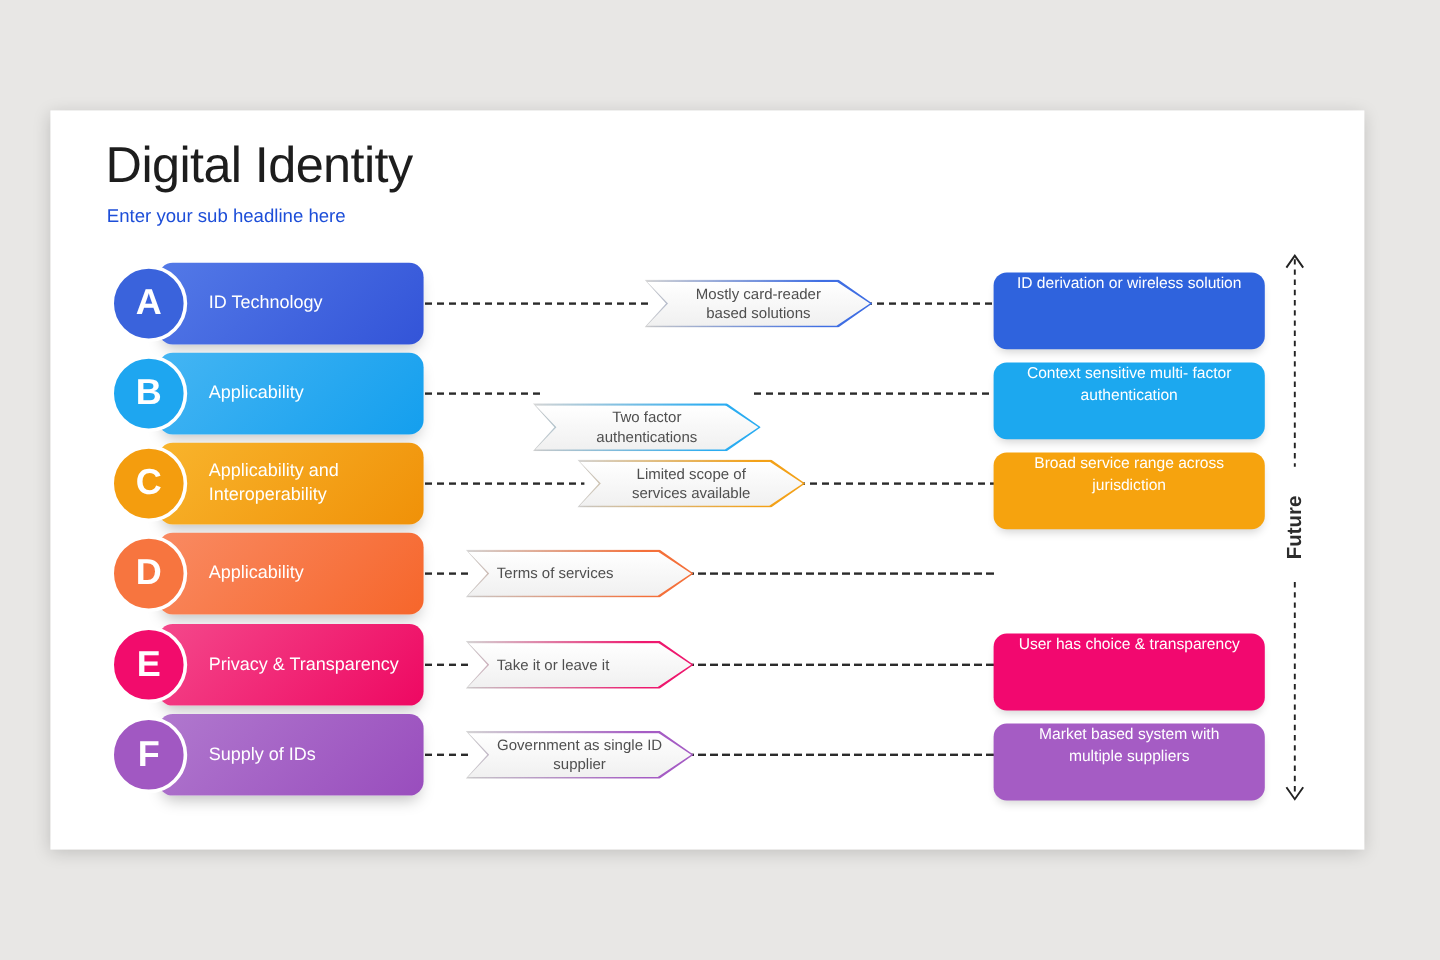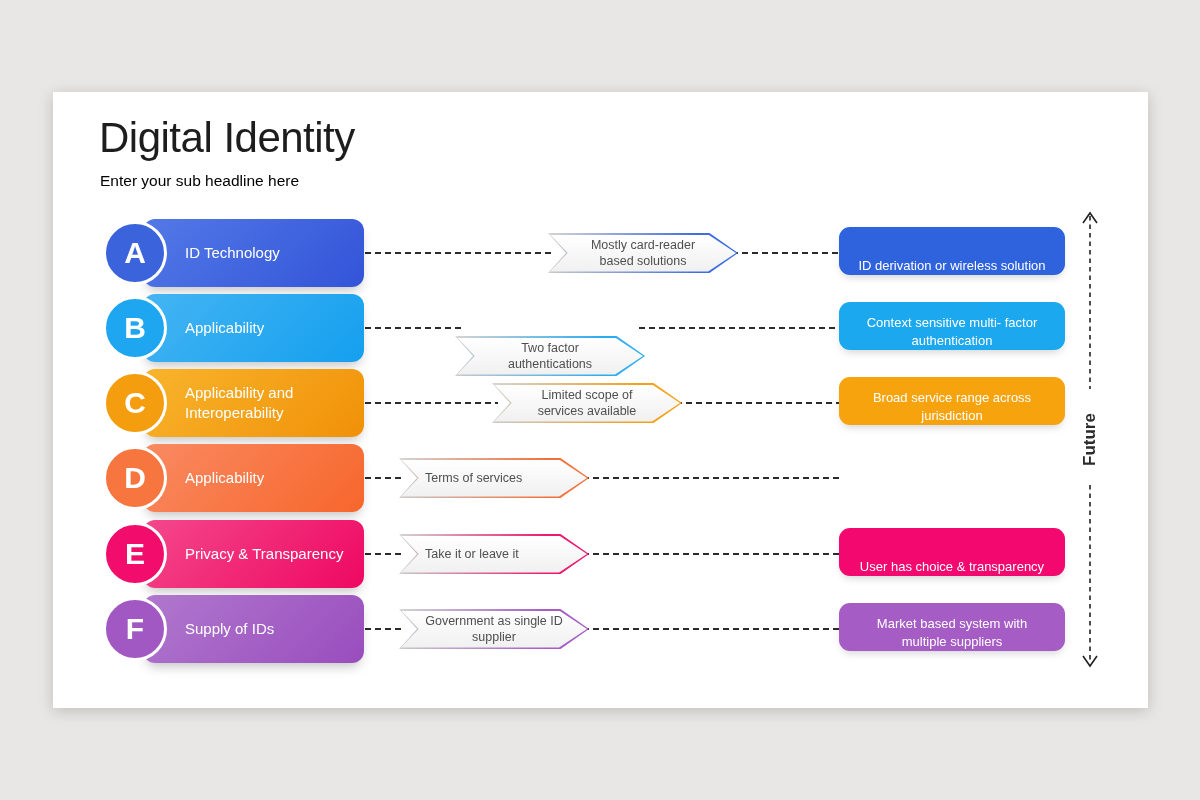--- a/index.html
+++ b/index.html
@@ -5,33 +5,33 @@
   * { margin: 0; padding: 0; box-sizing: border-box; }
   html, body { width: 1200px; height: 800px; }
   body {
     font-family: "Liberation Sans", sans-serif;
     background: #e8e7e5;
     position: relative;
     overflow: hidden;
   }
   .card {
     position: absolute;
-    left: 53px; top: 92px;
+    left: 42px; top: 92px;
     width: 1095px; height: 616px;
     background: #ffffff;
     box-shadow: 0 3px 14px rgba(0,0,0,0.18);
   }
   .title {
     position: absolute; left: 46px; top: 22px;
     font-size: 42px; font-weight: 400; color: #1d1d1d;
     letter-spacing: -0.5px;
   }
   .subtitle {
     position: absolute; left: 47px; top: 80px;
-    font-size: 15.5px; font-weight: 400; color: #000000;
+    font-size: 15.5px; font-weight: 400; color: #1d4ed8;
   }
   .row { position: absolute; left: 0; width: 1095px; height: 68px; }
   .r0 { top: 127px; } .r1 { top: 202px; } .r2 { top: 277px; }
   .r3 { top: 352px; } .r4 { top: 428px; } .r5 { top: 503px; }
 
   .pill {
     position: absolute; left: 90px; top: 0;
     width: 221px; height: 68px;
     border-radius: 12px;
     background: linear-gradient(135deg, var(--g1), var(--g2));
@@ -80,24 +80,24 @@
     background: linear-gradient(180deg, #ffffff, #f0f0f0);
     display: flex; align-items: center; justify-content: flex-start;
   }
   .chev-label {
     padding: 0 24px;
     text-align: center;
     font-size: 12.5px; color: #4f4f4f; line-height: 1.3;
   }
   .result {
     position: absolute; left: 786px; top: 8px;
-    width: 226px; height: 48px;
+    width: 226px; height: 64px;
     border-radius: 11px;
     background: var(--box);
-    display: flex; align-items: flex-end; justify-content: center;
+    display: flex; align-items: flex-start; justify-content: center;
     box-shadow: 0 5px 8px -3px rgba(0,0,0,0.18);
   }
   .result-label {
     padding: 0 16px; text-align: center;
     color: #ffffff; font-size: 13px; line-height: 1.4;
   }
   .future-axis-svg { position: absolute; left: 1017px; top: 114px; }
   .future-label {
     position: absolute; left: 1017px; top: 316px;
     width: 40px; height: 64px;

